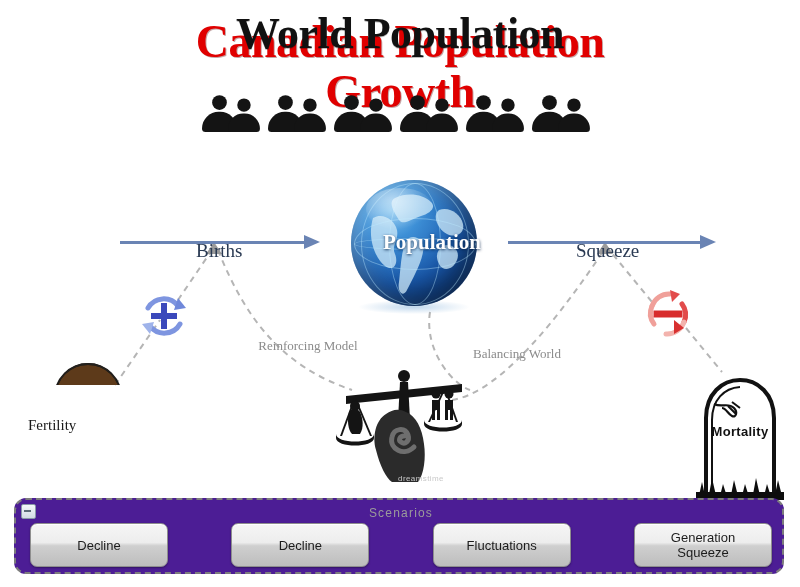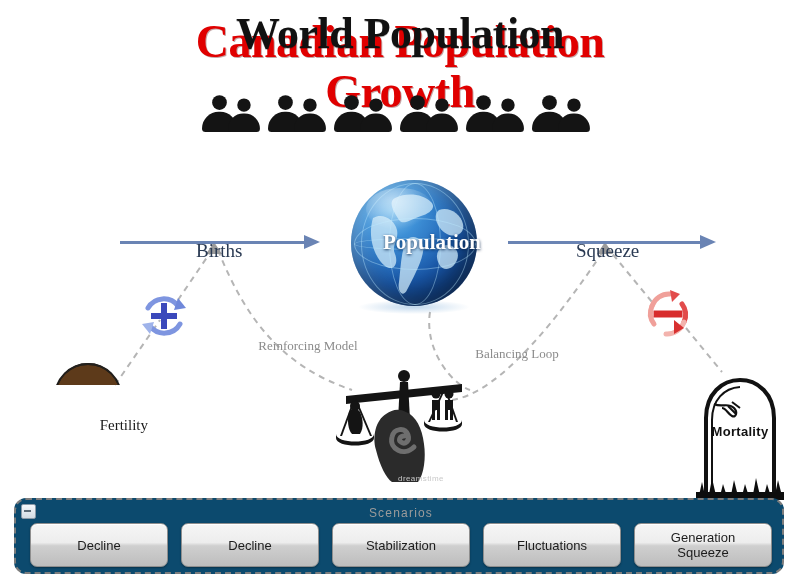--- a/index.html
+++ b/index.html
@@ -279,21 +279,21 @@
     height: 44px;
     border-radius: 32px 32px 0 0;
     border-top: 2px solid #24211d;
     box-sizing: border-box;
   }
   #label-fertility {
     position: absolute;
     left: 0;
     top: 62px;
     width: 120px;
-    text-align: right;
+    text-align: left;
     font-family: "Liberation Serif", serif;
     font-size: 15px;
     color: #1a1a1a;
   }
 
   
   #mortality {
     position: absolute;
     left: 692px;
     top: 224px;
@@ -334,21 +334,21 @@
 
   
   #scenarios-panel {
     position: absolute;
     left: 14px;
     top: 498px;
     width: 770px;
     height: 76px;
     border: 2px dashed #7d7d7d;
     border-radius: 12px;
-    background: #0c4a6e;
+    background: #4c1d95;
     box-sizing: border-box;
   }
   #panel-collapse-icon {
     position: absolute;
     left: 5px;
     top: 4px;
     width: 13px;
     height: 13px;
     border: 1px solid #8a9aa8;
     border-radius: 2px;
@@ -556,21 +556,21 @@
       </g>
       <polygon points="44,42 34,48 34,34" fill="#d83030"></polygon>
       <polygon points="40,8 30,4 32,16" fill="#e24b4b"></polygon>
       <line x1="17" y1="28" x2="39" y2="28" stroke="#d82c2c" stroke-width="7" stroke-linecap="square"></line>
     </svg>
   </div>
 
   <div class="loop-label" id="label-reinforcing">Reinforcing
 Model</div>
   <div class="loop-label" id="label-balancing">Balancing
-Loop</div>
+World</div>
 
   <div id="fertility">
     <div id="fertility-art">
       <div class="dome"></div>
       <div class="hair"></div>
     </div>
     <div id="label-fertility">Fertility</div>
   </div>
 
   <div id="mortality">
@@ -630,18 +630,17 @@
   </div>
 
 </div>
 
 <div id="scenarios-panel">
   <div id="panel-collapse-icon"></div>
   <div id="panel-title">Scenarios</div>
   <div id="scenario-buttons">
     <div class="scenario-button">Decline</div>
     <div class="scenario-button">Decline</div>
-    <div class="scenario-button">Stabilization</div>
     <div class="scenario-button">Fluctuations</div>
     <div class="scenario-button">Generation
 Squeeze</div>
   </div>
 </div>
 
 </body></html>

